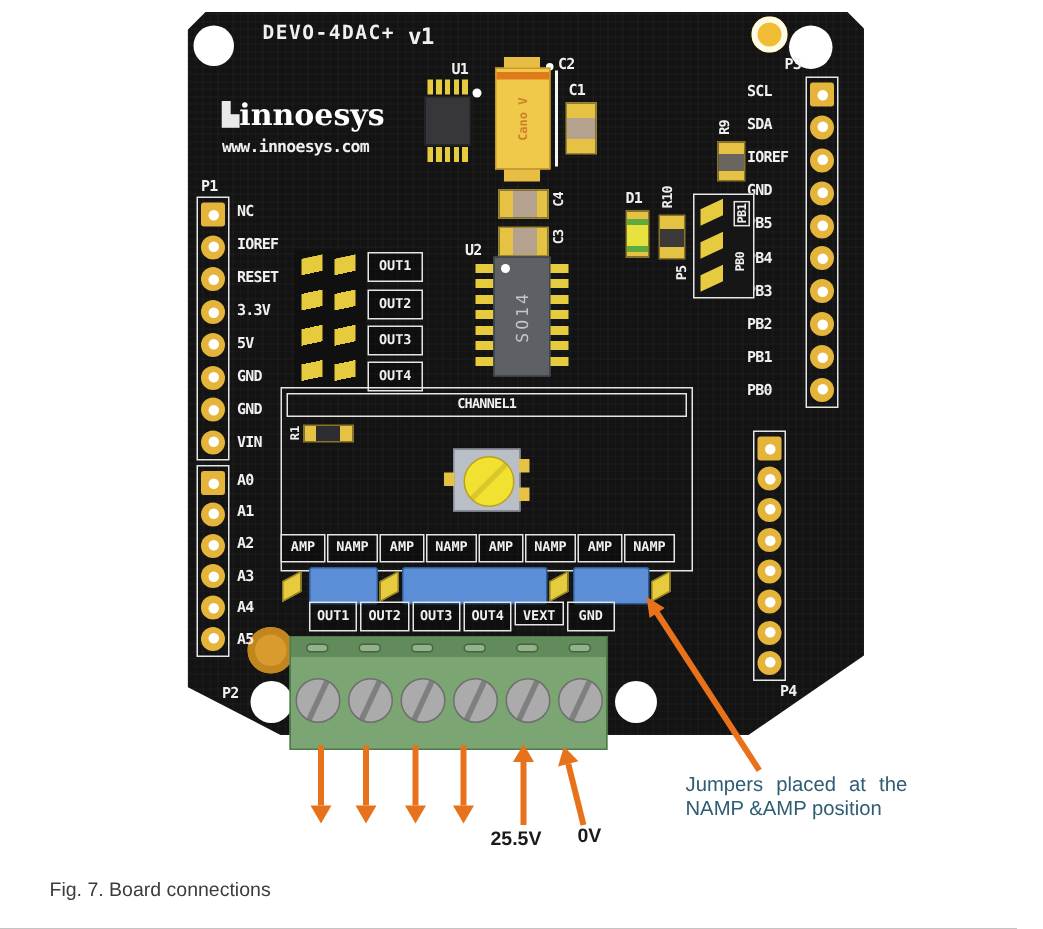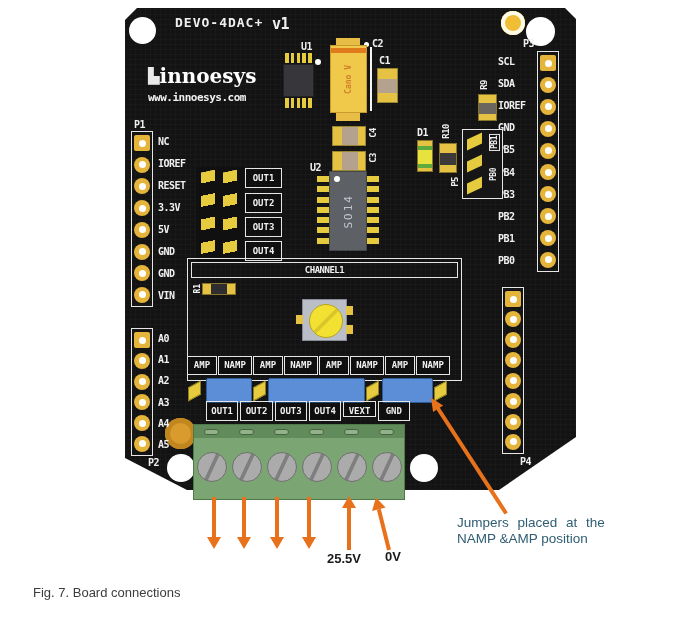--- a/index.html
+++ b/index.html
@@ -122,21 +122,21 @@
       <span>IOREF</span>
       <span>RESET</span>
       <span>3.3V</span>
       <span>5V</span>
       <span>GND</span>
       <span>GND</span>
       <span>VIN</span>
   </div>
 </div>
 
-<div class="hdr" style="left:131px;top:328px;height:128px">
+<div class="hdr" style="left:131px;top:310px;height:128px">
   <div class="pads">
     <span class="pad sq"></span>
       <span class="pad"></span>
       <span class="pad"></span>
       <span class="pad"></span>
       <span class="pad"></span>
       <span class="pad"></span>
   </div>
   <div class="plabels silk">
     <span>A0</span>

